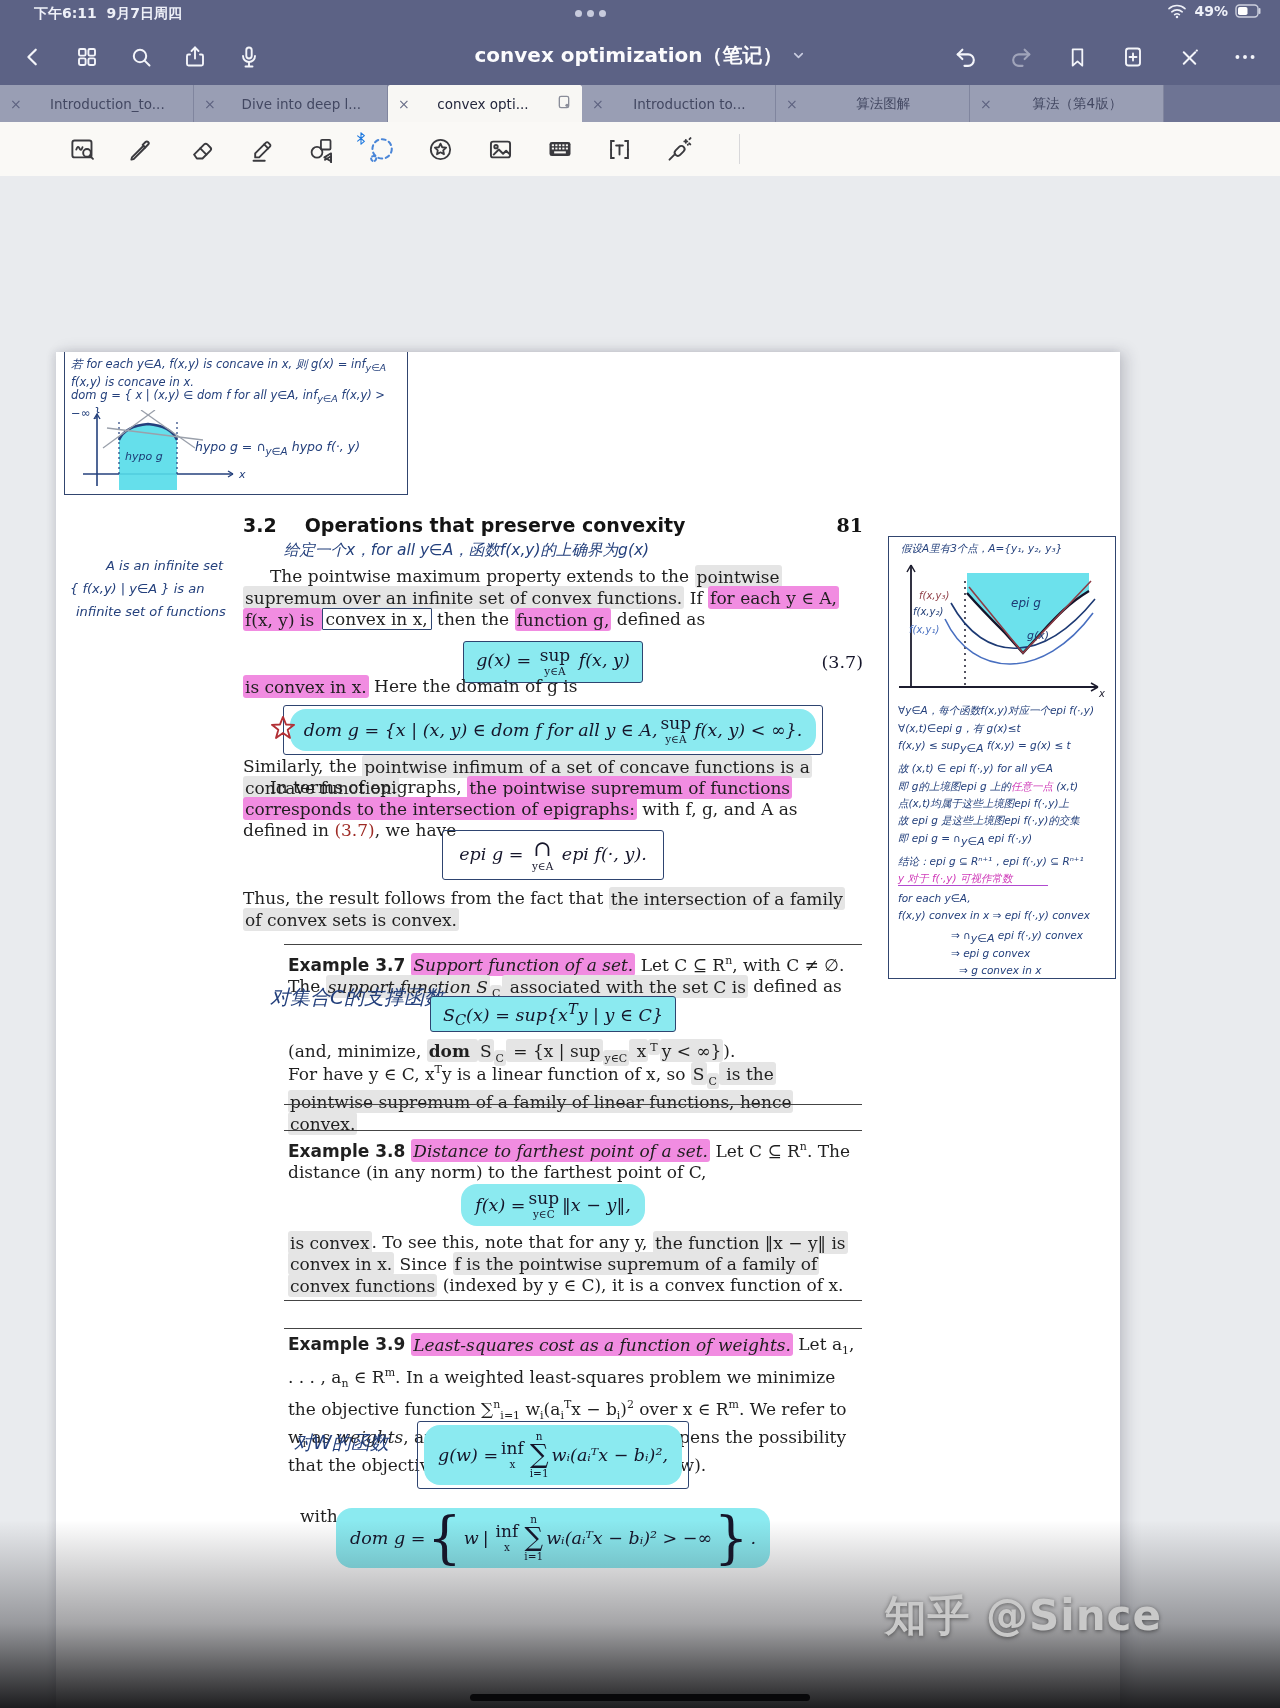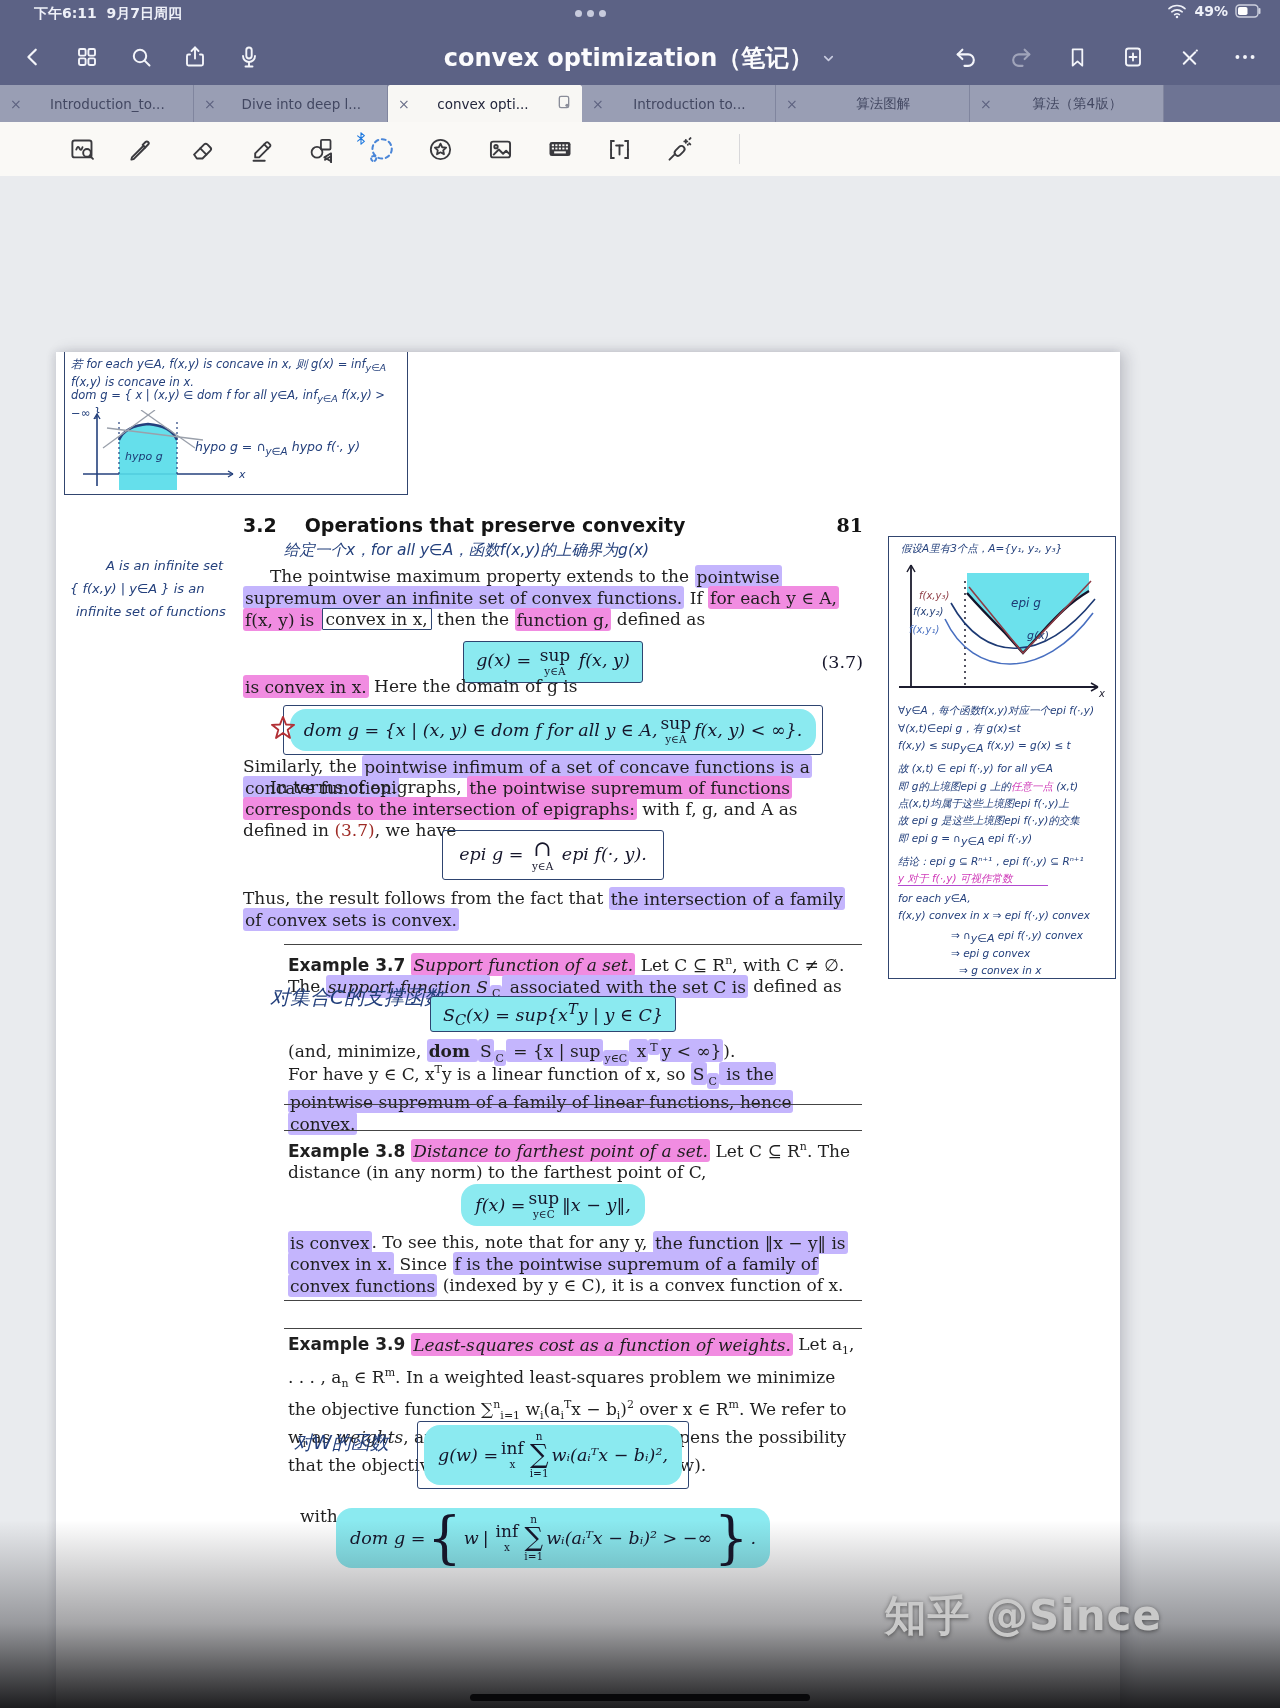--- a/index.html
+++ b/index.html
@@ -14,21 +14,21 @@
   .status-dots i{width:7px;height:7px;border-radius:50%;background:#c8cbdd;}
   .status-right{position:absolute;right:18px;top:3px;display:flex;align-items:center;gap:7px;}
   .status-right svg{display:block;}
 
   
   .nav-bar{position:absolute;left:0;top:28px;width:1280px;height:57px;background:#5c6285;color:#f4f5fa;}
   .nav-left{position:absolute;left:14px;top:10px;display:flex;align-items:center;gap:16px;}
   .nav-right{position:absolute;right:16px;top:10px;display:flex;align-items:center;gap:18px;}
   .nav-btn{width:38px;height:38px;display:flex;align-items:center;justify-content:center;border-radius:8px;}
   .nav-btn svg{display:block;}
-  .nav-title{position:absolute;left:0;right:0;top:14px;text-align:center;font-size:24px;font-weight:bold;
+  .nav-title{position:absolute;left:0;right:0;top:14px;text-align:center;font-size:20px;font-weight:bold;
     color:#fbfbfd;display:flex;justify-content:center;align-items:center;gap:8px;}
   .dim{opacity:.45;}
 
   
   .tab-bar{position:absolute;left:0;top:85px;width:1280px;height:37px;background:#6e7494;display:flex;}
   .tab{width:194px;height:37px;background:#999eb4;display:flex;align-items:center;gap:10px;
     padding:0 10px;box-sizing:border-box;border-right:1px solid #80859e;font-size:13.5px;color:#434862;}
   .tab-x{font-size:14px;color:#5d6280;flex:0 0 auto;cursor:default;}
   .tab-label{flex:1;text-align:center;white-space:nowrap;overflow:hidden;}
   .tab.active{background:#f8f7f4;color:#23263c;border-right:none;border-radius:2px 2px 0 0;}
@@ -56,21 +56,21 @@
   .bp sub,.mline sub{font-size:11px;}
   .bp sup,.mline sup{font-size:11px;}
   .indent{text-indent:27px;}
   .ex{left:232px;width:574px;}
   .seg-i{font-style:italic;}
   .seg-b{font-weight:bold;}
   .seg-sans{font-family:"DejaVu Sans","Liberation Sans",sans-serif;}
   .seg-box{border:1.8px solid #2e4470;padding:0 3px;border-radius:1px;}
   .seg-red{color:#9e2b25;}
   .seg-pk{color:#cf3ab8;}
-  .hl-c{background:#c4b5fd;padding:1.5px 2px;border-radius:3px;
+  .hl-c{background:#e5e5e5;padding:1.5px 2px;border-radius:3px;
         box-decoration-break:clone;-webkit-box-decoration-break:clone;}
   .hl-p{background:#f18ce1;padding:1.5px 2px;border-radius:3px;
         box-decoration-break:clone;-webkit-box-decoration-break:clone;}
 
   .rule{position:absolute;left:228px;width:578px;height:0;border-top:1.4px solid #444;}
 
   .section-head{position:absolute;left:187px;top:162px;width:620px;
     font-family:"DejaVu Sans","Liberation Sans",sans-serif;font-weight:bold;font-size:19px;color:#141414;
     display:flex;}
   .sec-no{margin-right:28px;}

